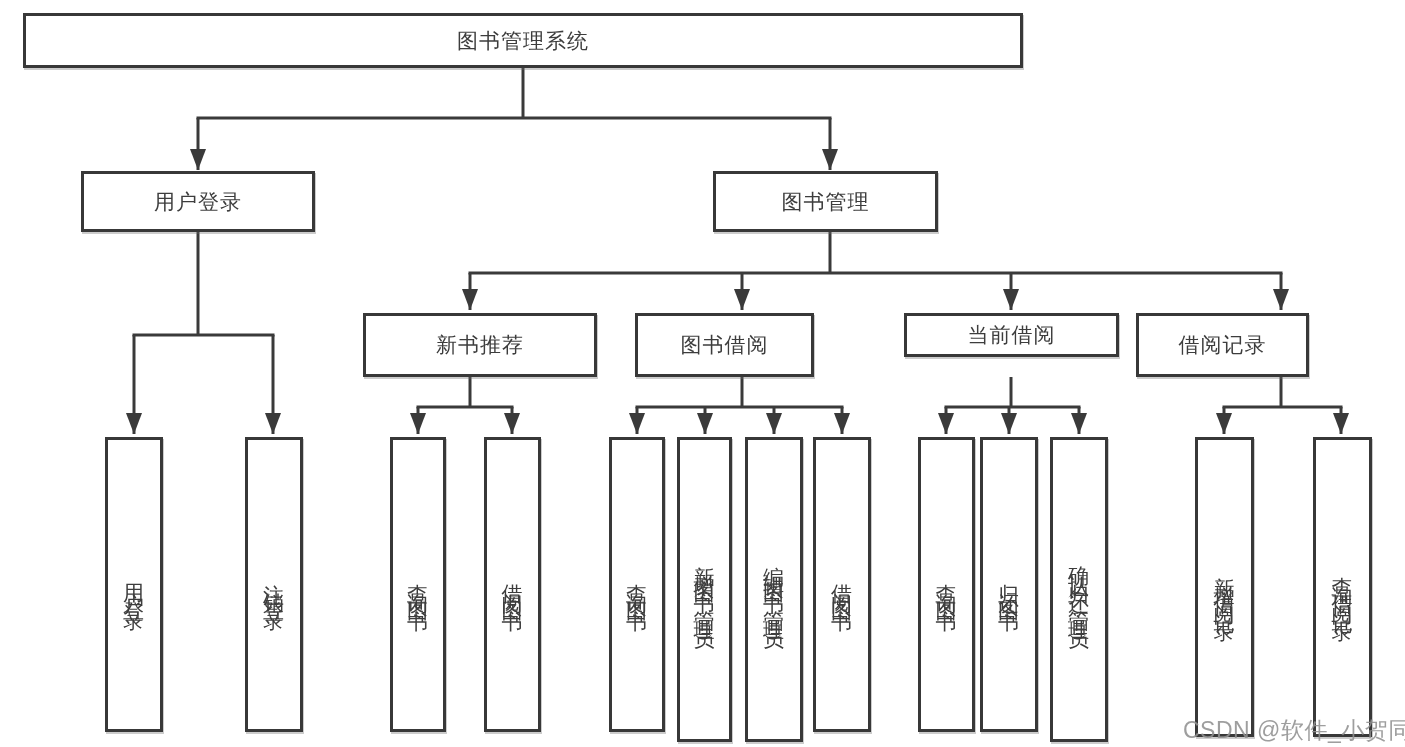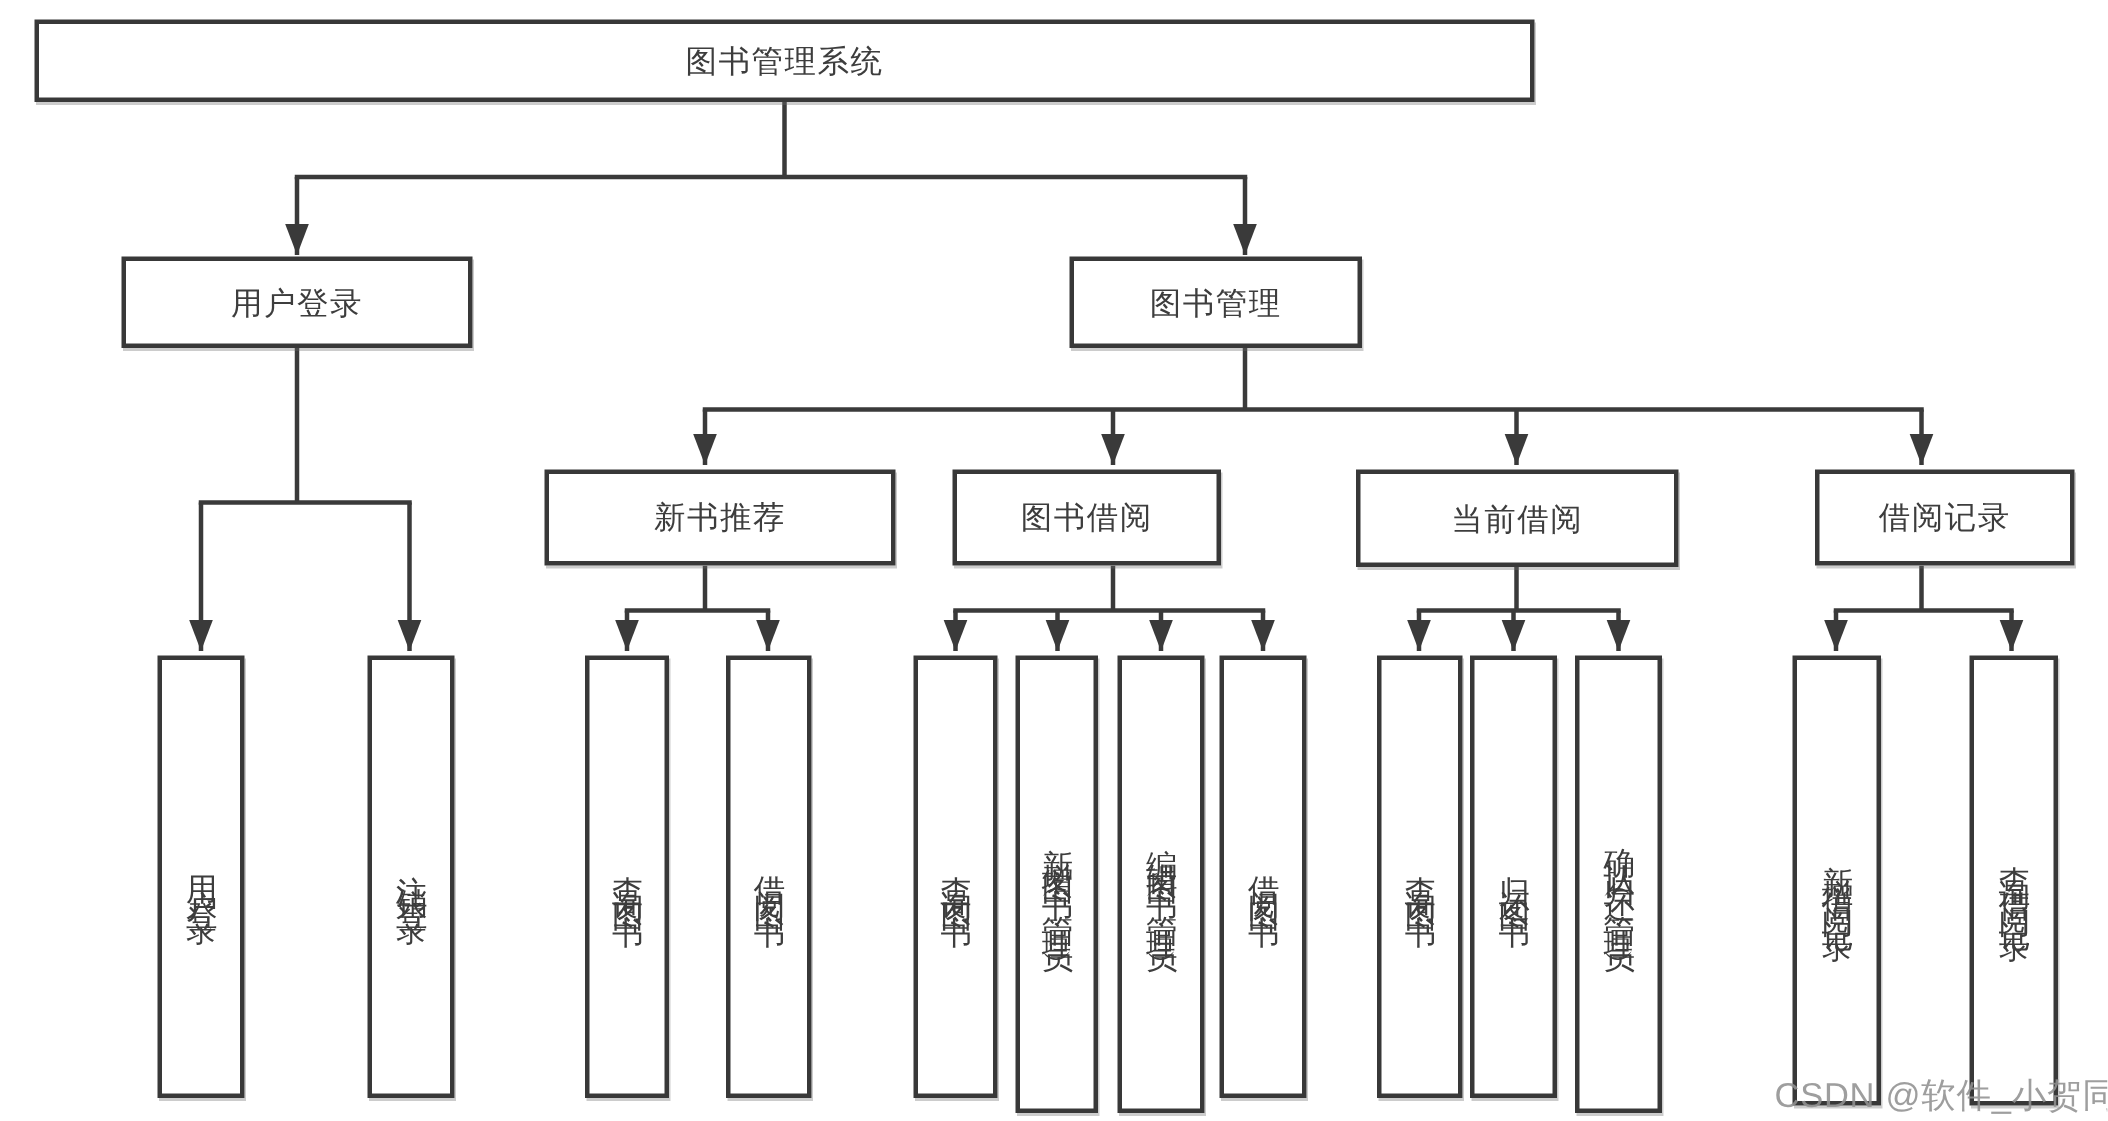--- a/index.html
+++ b/index.html
@@ -88,26 +88,26 @@
         <line x1="1222.5" y1="407" x2="1342.5" y2="407"></line>
         <line x1="1224" y1="407" x2="1224" y2="434" marker-end="url(#arr)"></line>
         <line x1="1341" y1="407" x2="1341" y2="434" marker-end="url(#arr)"></line>
       </g>
     </g>
   </svg>
 
   <div class="node" style="left:23px;top:13px;width:1000px;height:55px">图书管理系统</div>
 
   <div class="node" style="left:81px;top:171px;width:234px;height:61px">用户登录</div>
-  <div class="node" style="left:713px;top:171px;width:195px;height:61px">图书管理</div>
+  <div class="node" style="left:713px;top:171px;width:225px;height:61px">图书管理</div>
 
   <div class="node" style="left:363px;top:313px;width:234px;height:64px">新书推荐</div>
   <div class="node" style="left:635px;top:313px;width:179px;height:64px">图书借阅</div>
-  <div class="node" style="left:904px;top:313px;width:215px;height:65px">当前借阅</div>
-  <div class="node" style="left:1210px;top:313px;width:173px;height:64px">借阅记录</div>
+  <div class="node" style="left:904px;top:313px;width:215px;height:44px">当前借阅</div>
+  <div class="node" style="left:1136px;top:313px;width:173px;height:64px">借阅记录</div>
 
   <div class="leaf" style="left:105px;top:437px;width:58px;height:295px">
     <span>用户登录</span>
   </div>
   <div class="leaf" style="left:245px;top:437px;width:58px;height:295px">
     <span>注销登录</span>
   </div>
 
   <div class="leaf" style="left:390px;top:437px;width:56px;height:295px">
     <span>查询图书</span>

